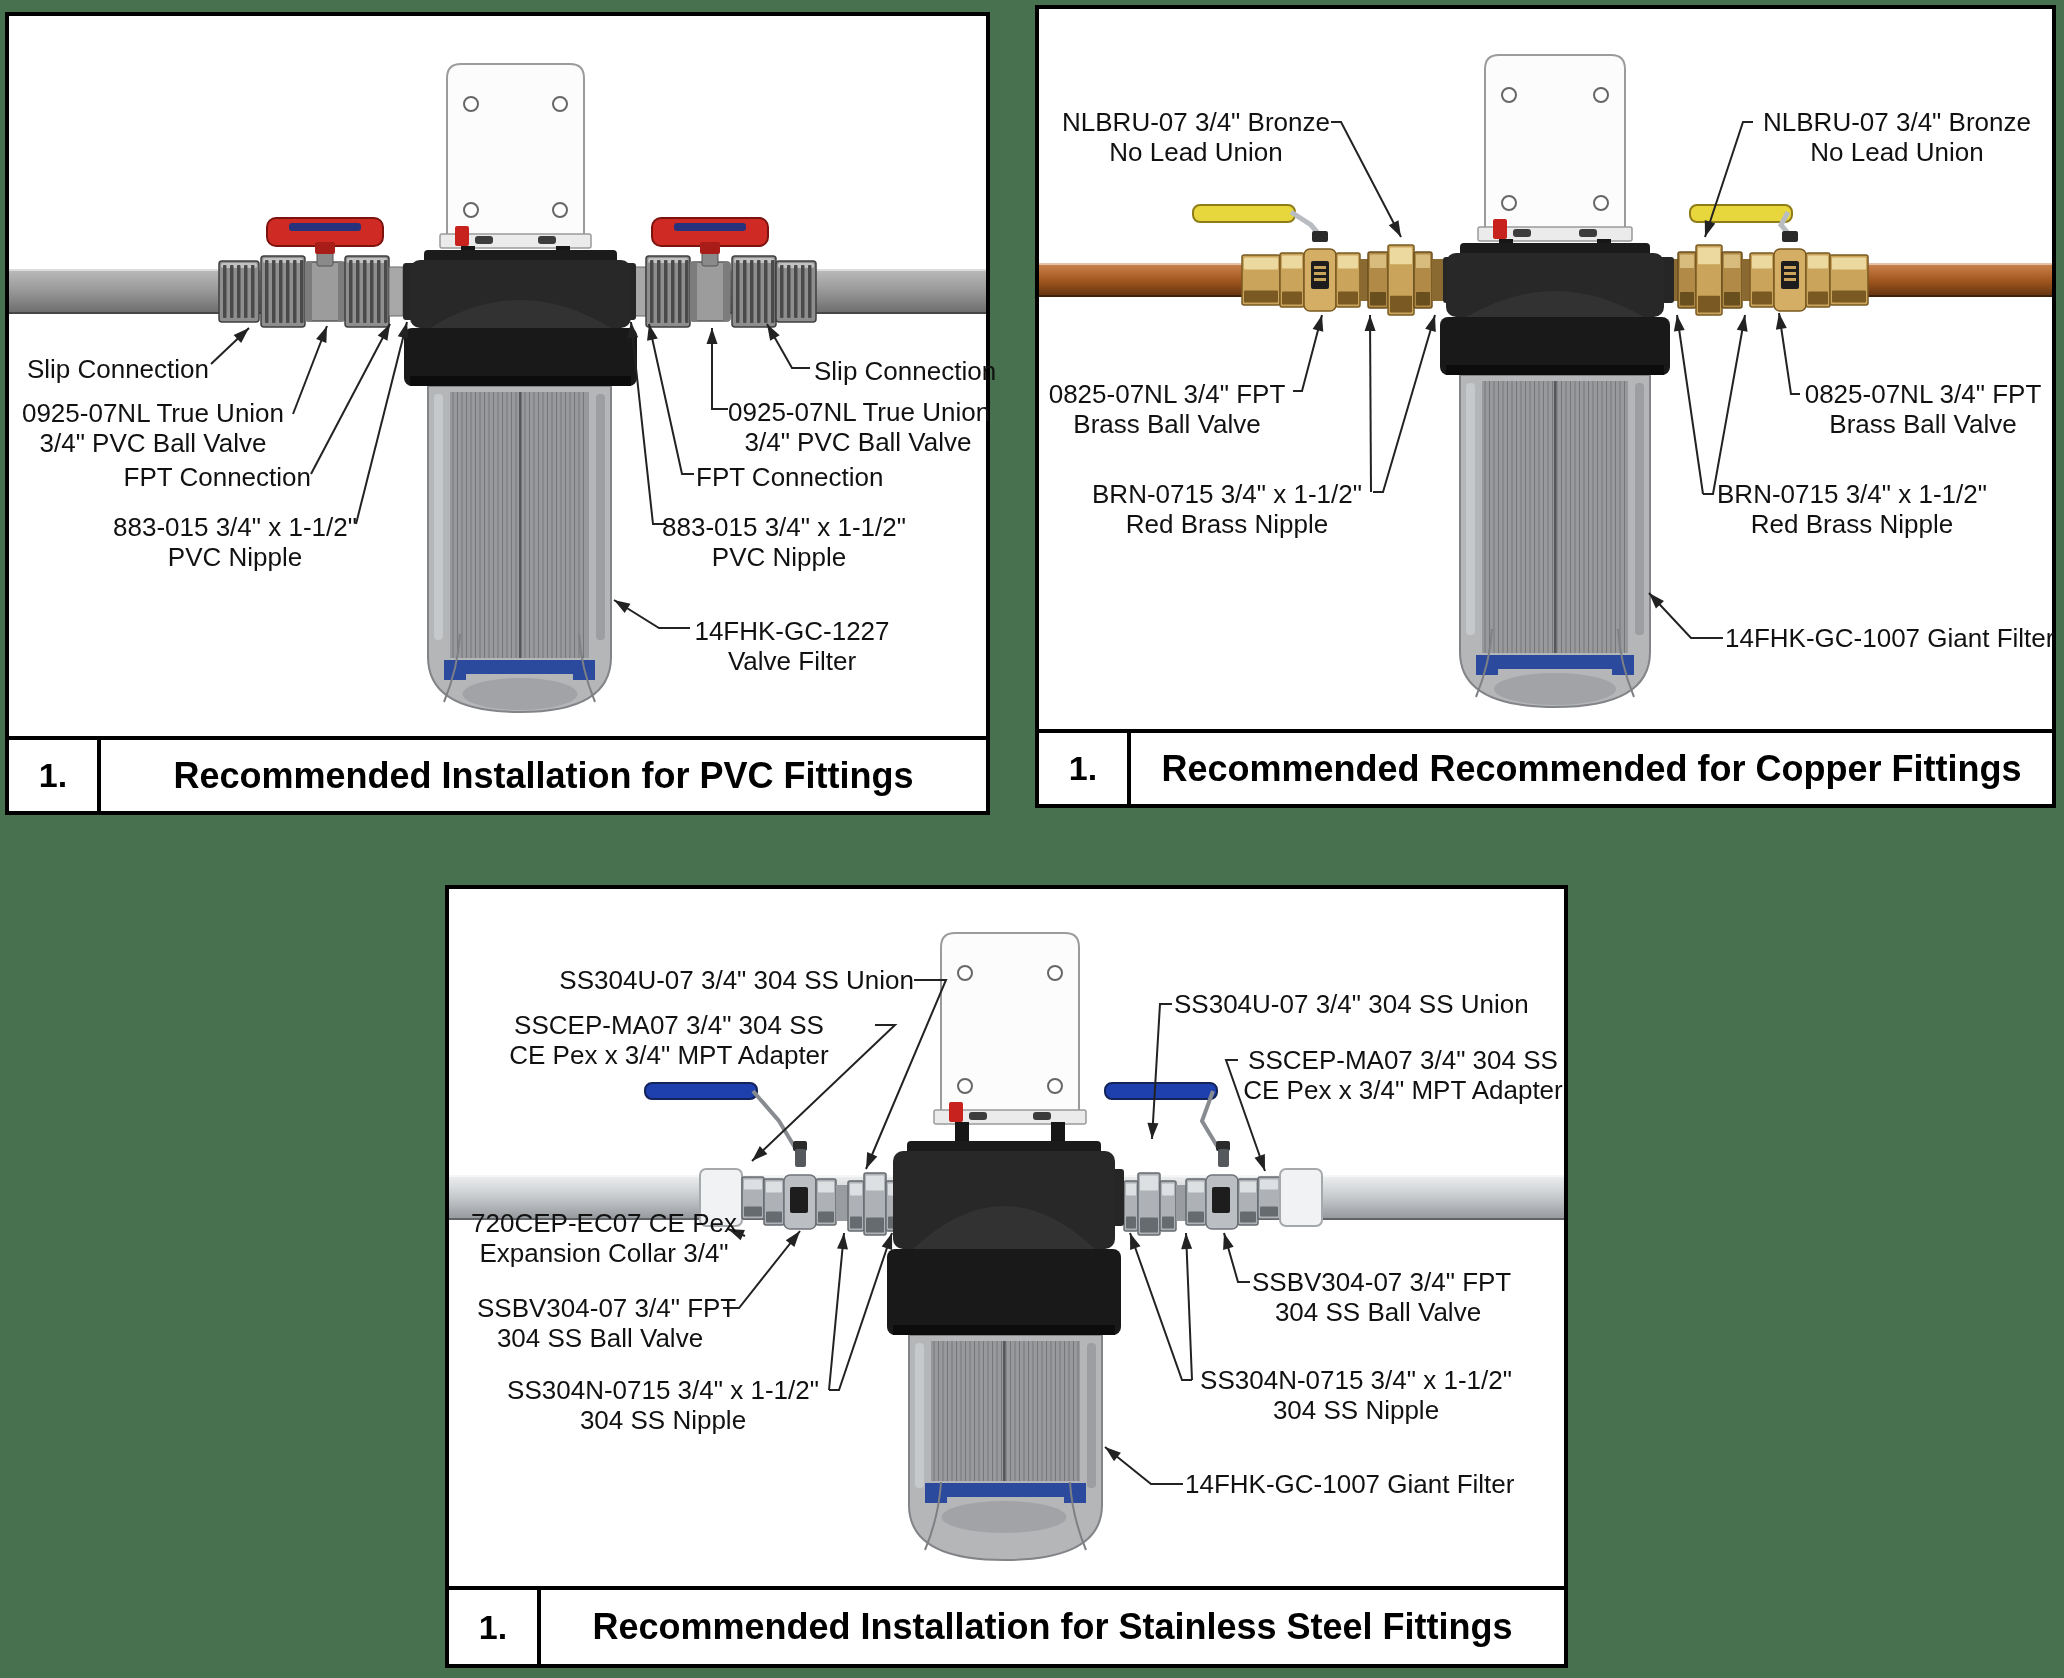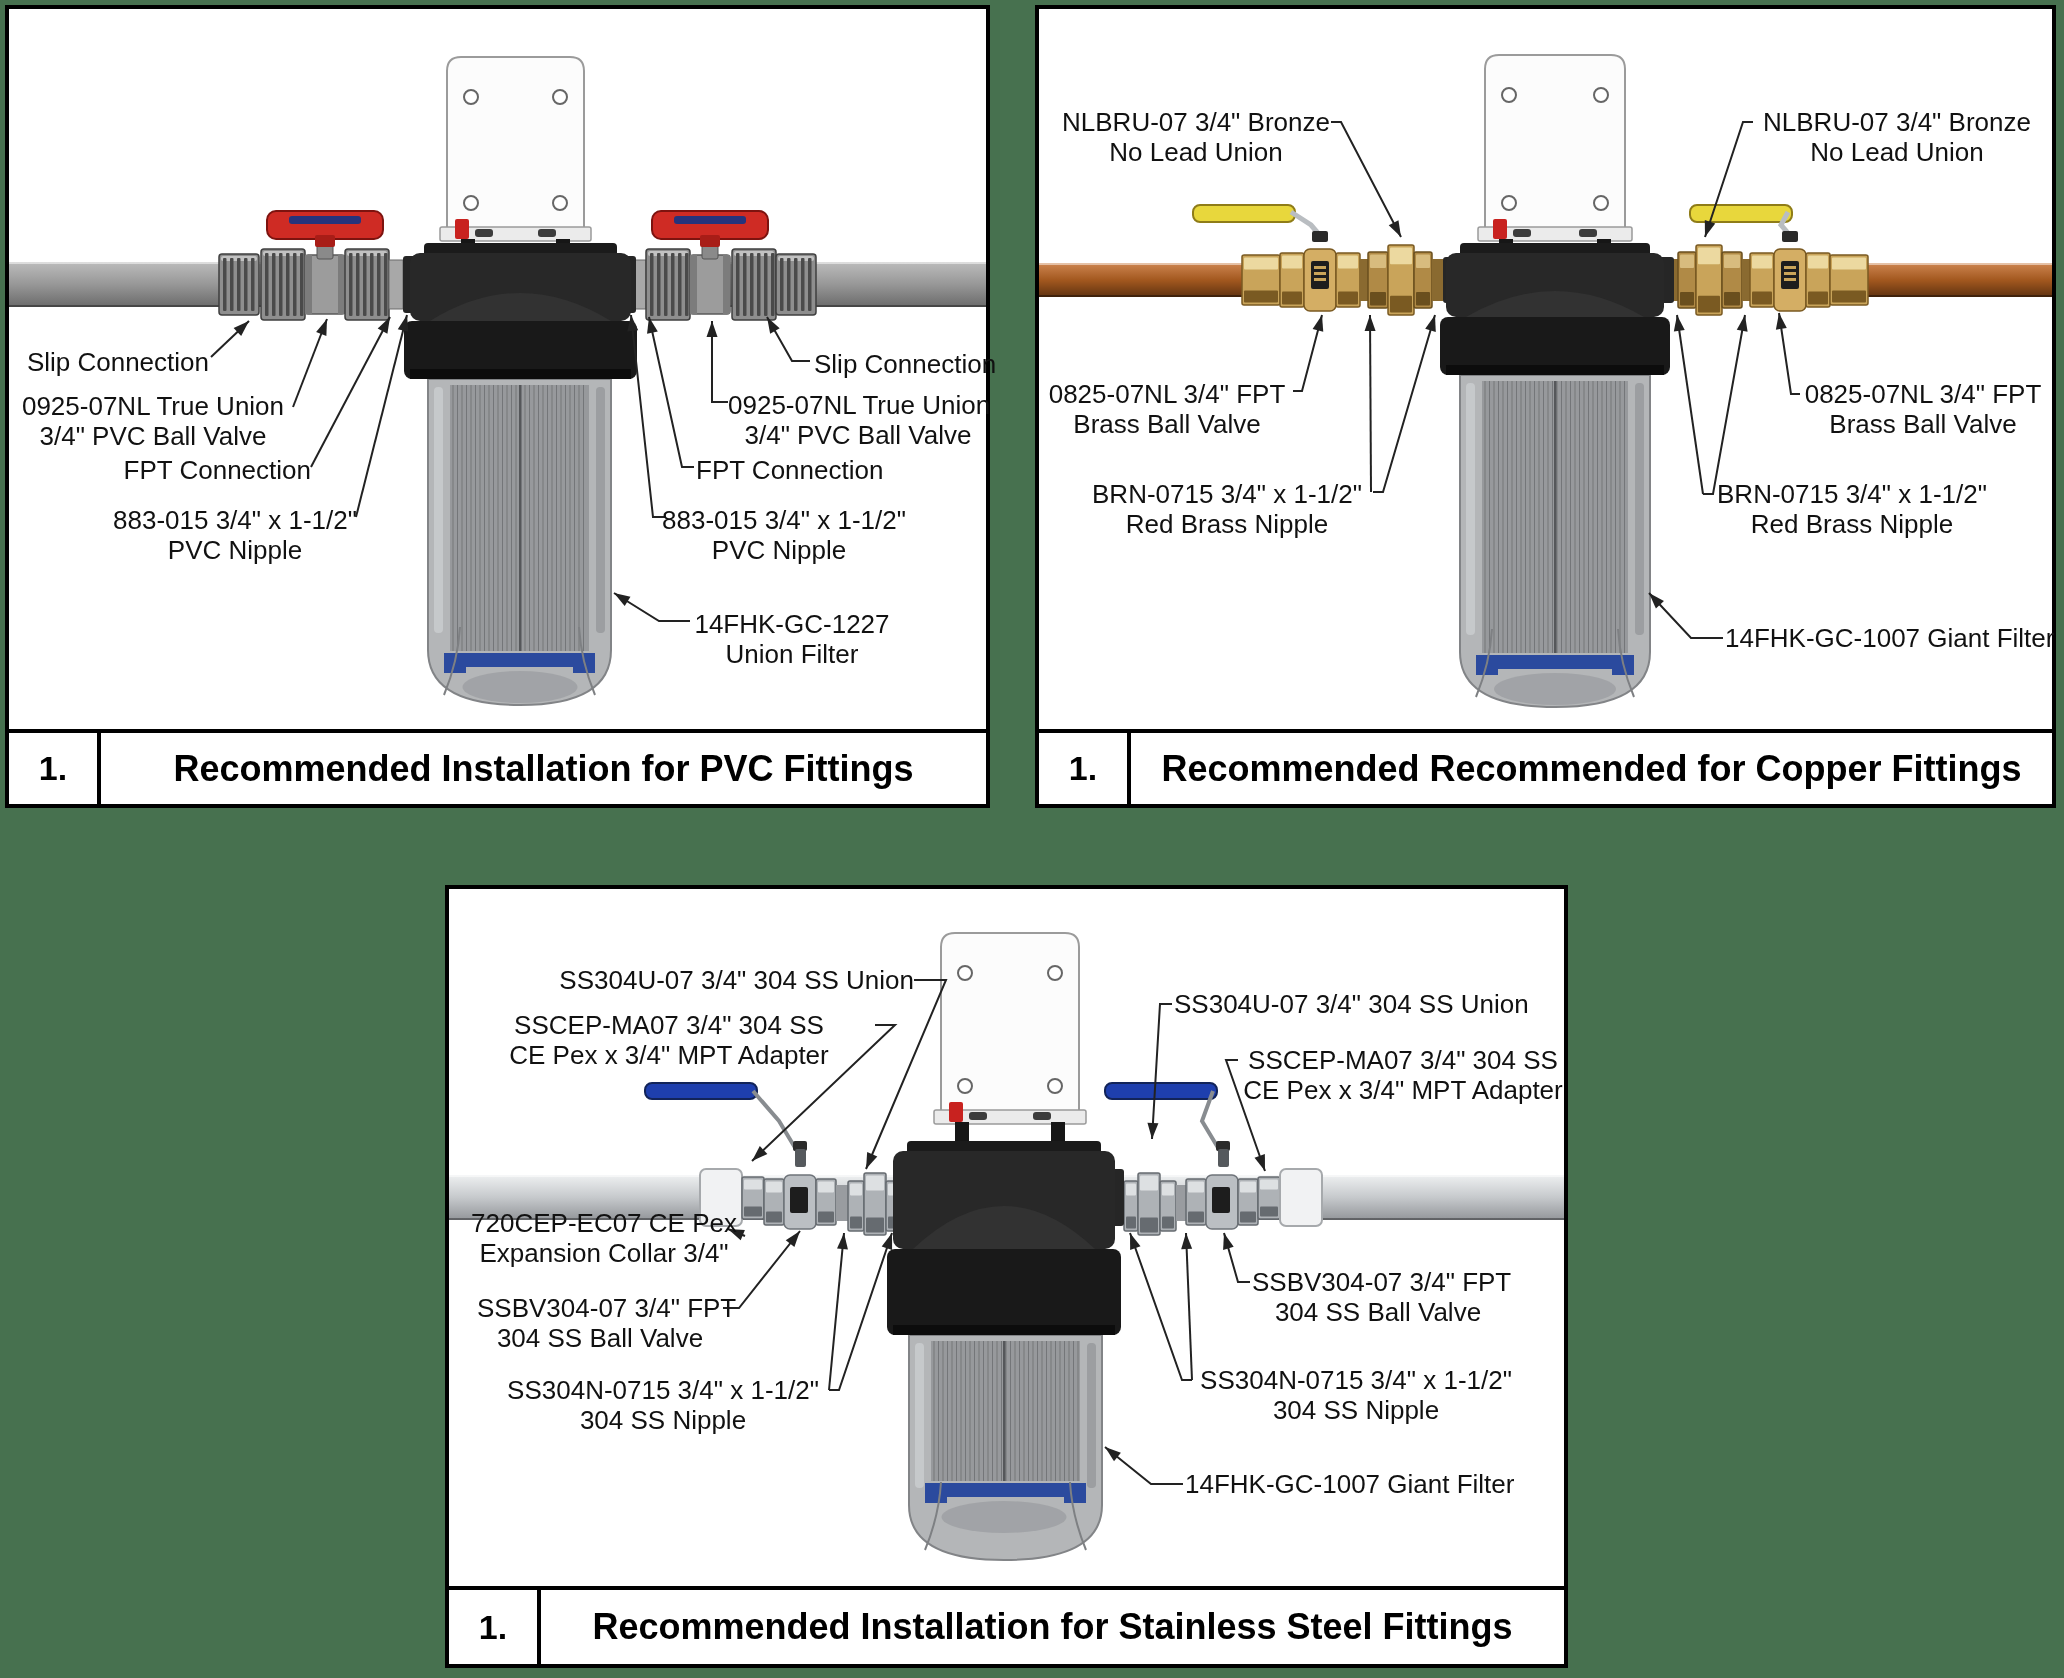--- a/index.html
+++ b/index.html
@@ -12,21 +12,21 @@
   .titlebar{position:absolute;left:0;right:0;bottom:0;display:flex;border-top:4px solid #000;background:#fff;}
   .tb-num{width:88px;border-right:4px solid #000;display:flex;align-items:center;justify-content:center;
           font-weight:bold;font-size:34px;color:#000;}
   .tb-title{flex:1;display:flex;align-items:center;justify-content:center;font-weight:bold;font-size:36px;color:#000;}
 </style>
 </head>
 <body>
 
 <div class="screen" id="screen" style="background: rgb(71, 113, 79);">
 
-  <div class="panel" style="left:5px;top:5px;width:985px;height:803px">
+  <div class="panel" style="left:5px;top:12px;width:985px;height:803px">
     <svg id="svg1" width="977" height="724" viewBox="0 0 977 724">
         <defs>
           <linearGradient id="gPvc" x1="0" y1="0" x2="0" y2="1">
             <stop offset="0%" stop-color="#bcbcbc"></stop>
             <stop offset="50%" stop-color="#979797"></stop>
             <stop offset="100%" stop-color="#6b6b6b"></stop>
           </linearGradient>
           <linearGradient id="gCop" x1="0" y1="0" x2="0" y2="1">
             <stop offset="0%" stop-color="#cd8550"></stop>
             <stop offset="50%" stop-color="#a3581f"></stop>
@@ -197,21 +197,21 @@
       <div>0925-07NL True Union</div>
       <div>3/4" PVC Ball Valve</div>
     </div>
     <div class="lbl" style="left:687px;top:446px">FPT Connection</div>
     <div class="lbl c" style="left:653px;top:496px;width:234px">
       <div>883-015 3/4" x 1-1/2"</div>
       <div>PVC Nipple</div>
     </div>
     <div class="lbl c" style="left:680px;top:600px;width:206px">
       <div>14FHK-GC-1227</div>
-      <div>Union Filter</div>
+      <div>Valve Filter</div>
     </div>
 
     <div class="titlebar" style="height:71px">
       <div class="tb-num">1.</div>
       <div class="tb-title">Recommended Installation for PVC Fittings</div>
     </div>
   </div>
 
   <div class="panel" style="left:1035px;top:5px;width:1021px;height:803px">
     <svg id="svg2" width="1013" height="724" viewBox="0 0 1013 724">

